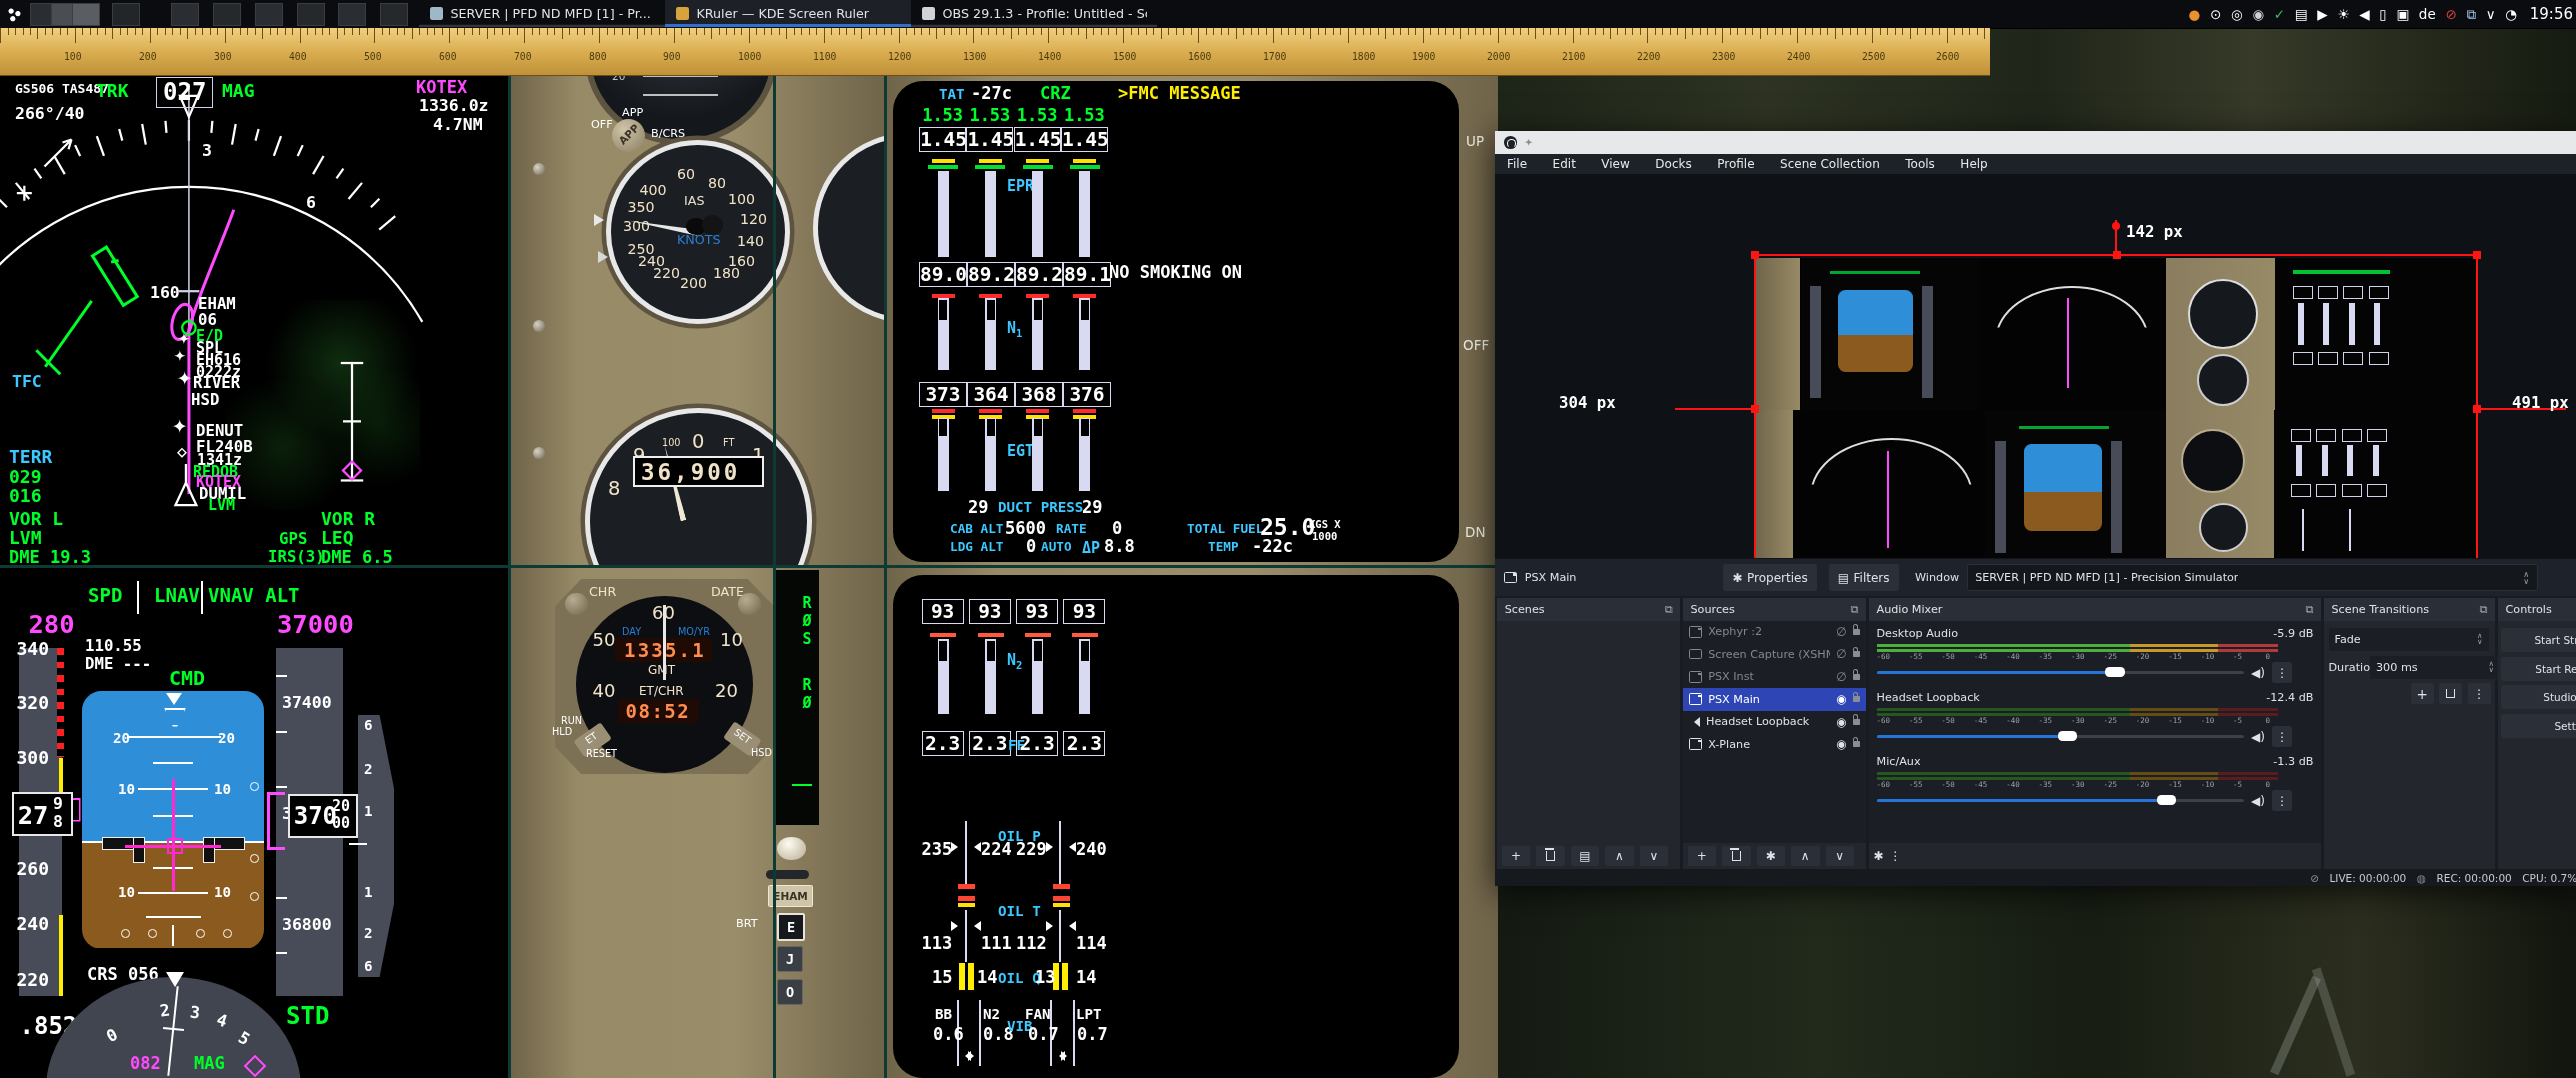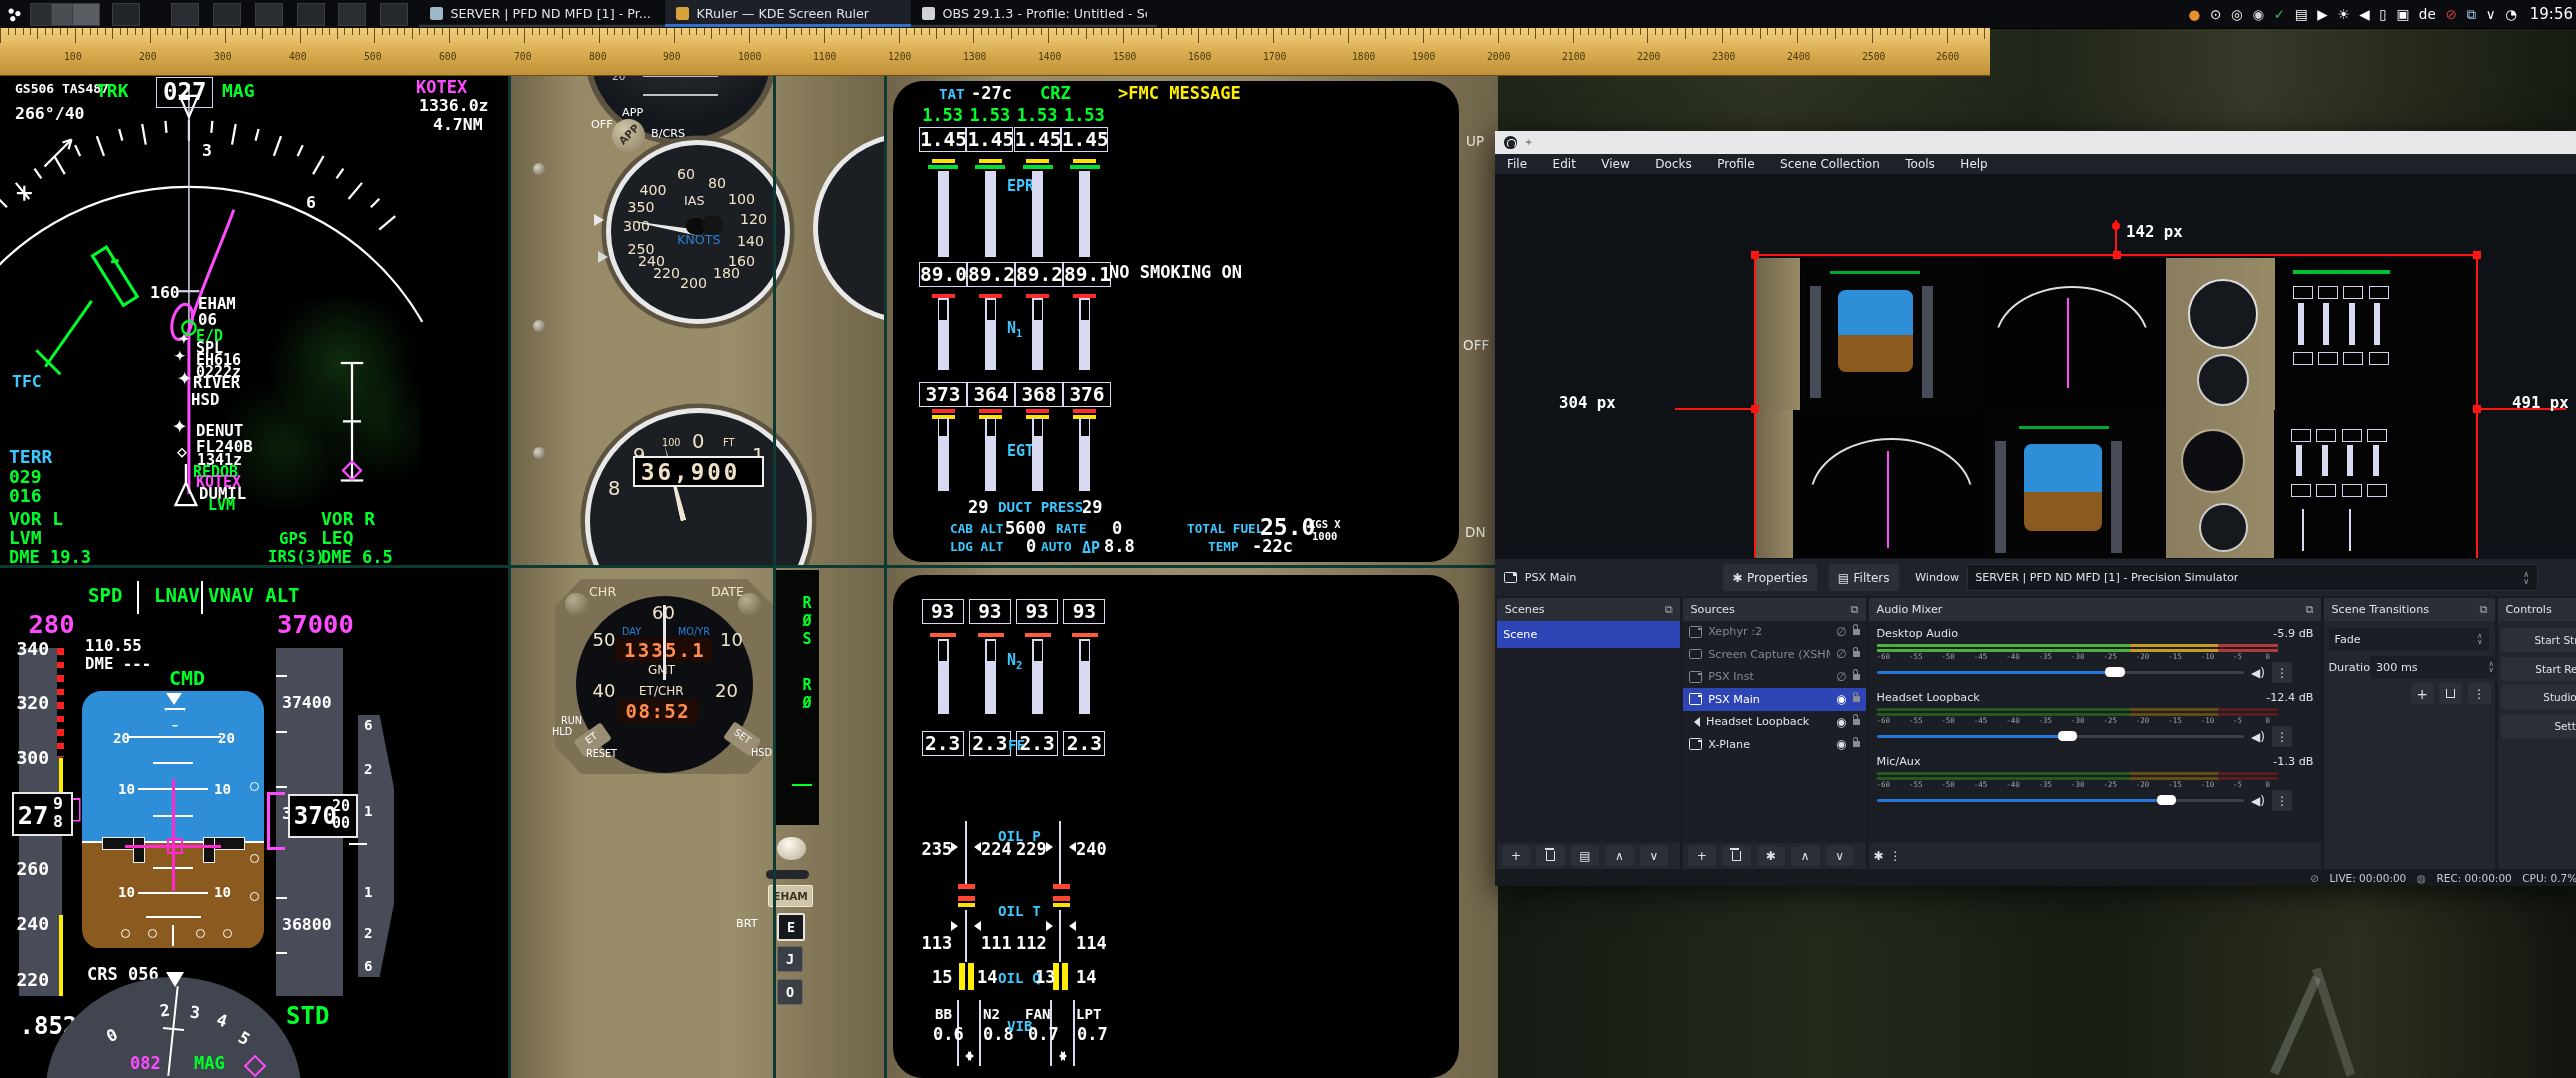--- a/index.html
+++ b/index.html
@@ -1034,23 +1034,20 @@
         <span style="color:#dfe2e6;font-size:11.2px;white-space:nowrap;overflow:hidden;">SERVER | PFD ND MFD [1] - Precision Simulator</span>
         <span style="color:#9ba0a8;font-size:8.2px;line-height:6.7px;">∧<br>∨</span>
       </div>
     </div>
 
     <div class="dock a" style="left:2.2px;top:467px;width:183px;height:271px;">
       <div class="dock-h">
           <span>Scenes</span>
           <span style="color:#9ba0a8;">⧉</span>
         </div>
-      <div class="dock-body" style="position:absolute;left:0;top:22.5px;width:100%;height:222px;" id="scenes-list">
-          <div class="srow sel" style="height: 27px;">Scene</div>
-        </div>
       <div style="position:absolute;left:0;bottom:0;width:100%;height:26px;display:flex;align-items:center;gap:6px;padding-left:4.5px;" id="scenes-toolbar">
           <div class="btn" style="width: 28.5px; height: 19.5px; font-size: 12px;">+</div>
           <div class="btn" style="width: 28.5px; height: 19.5px; font-size: 12px;">
             <span style="width: 7.5px; height: 8.2px; border-right: 1.5px solid rgb(223, 226, 230); border-bottom: 1.5px solid rgb(223, 226, 230); border-left: 1.5px solid rgb(223, 226, 230); border-image: initial; border-top: none; display: block; position: relative;">
               <span style="position: absolute; left: -2.2px; top: -3px; width: 9px; height: 1.5px; background: rgb(223, 226, 230);"></span>
             </span>
           </div>
           <div class="btn" style="width: 28.5px; height: 19.5px; font-size: 12px;">▤</div>
           <div class="btn" style="width: 28.5px; height: 19.5px; font-size: 12px;">∧</div>
           <div class="btn" style="width: 28.5px; height: 19.5px; font-size: 12px;">∨</div>

